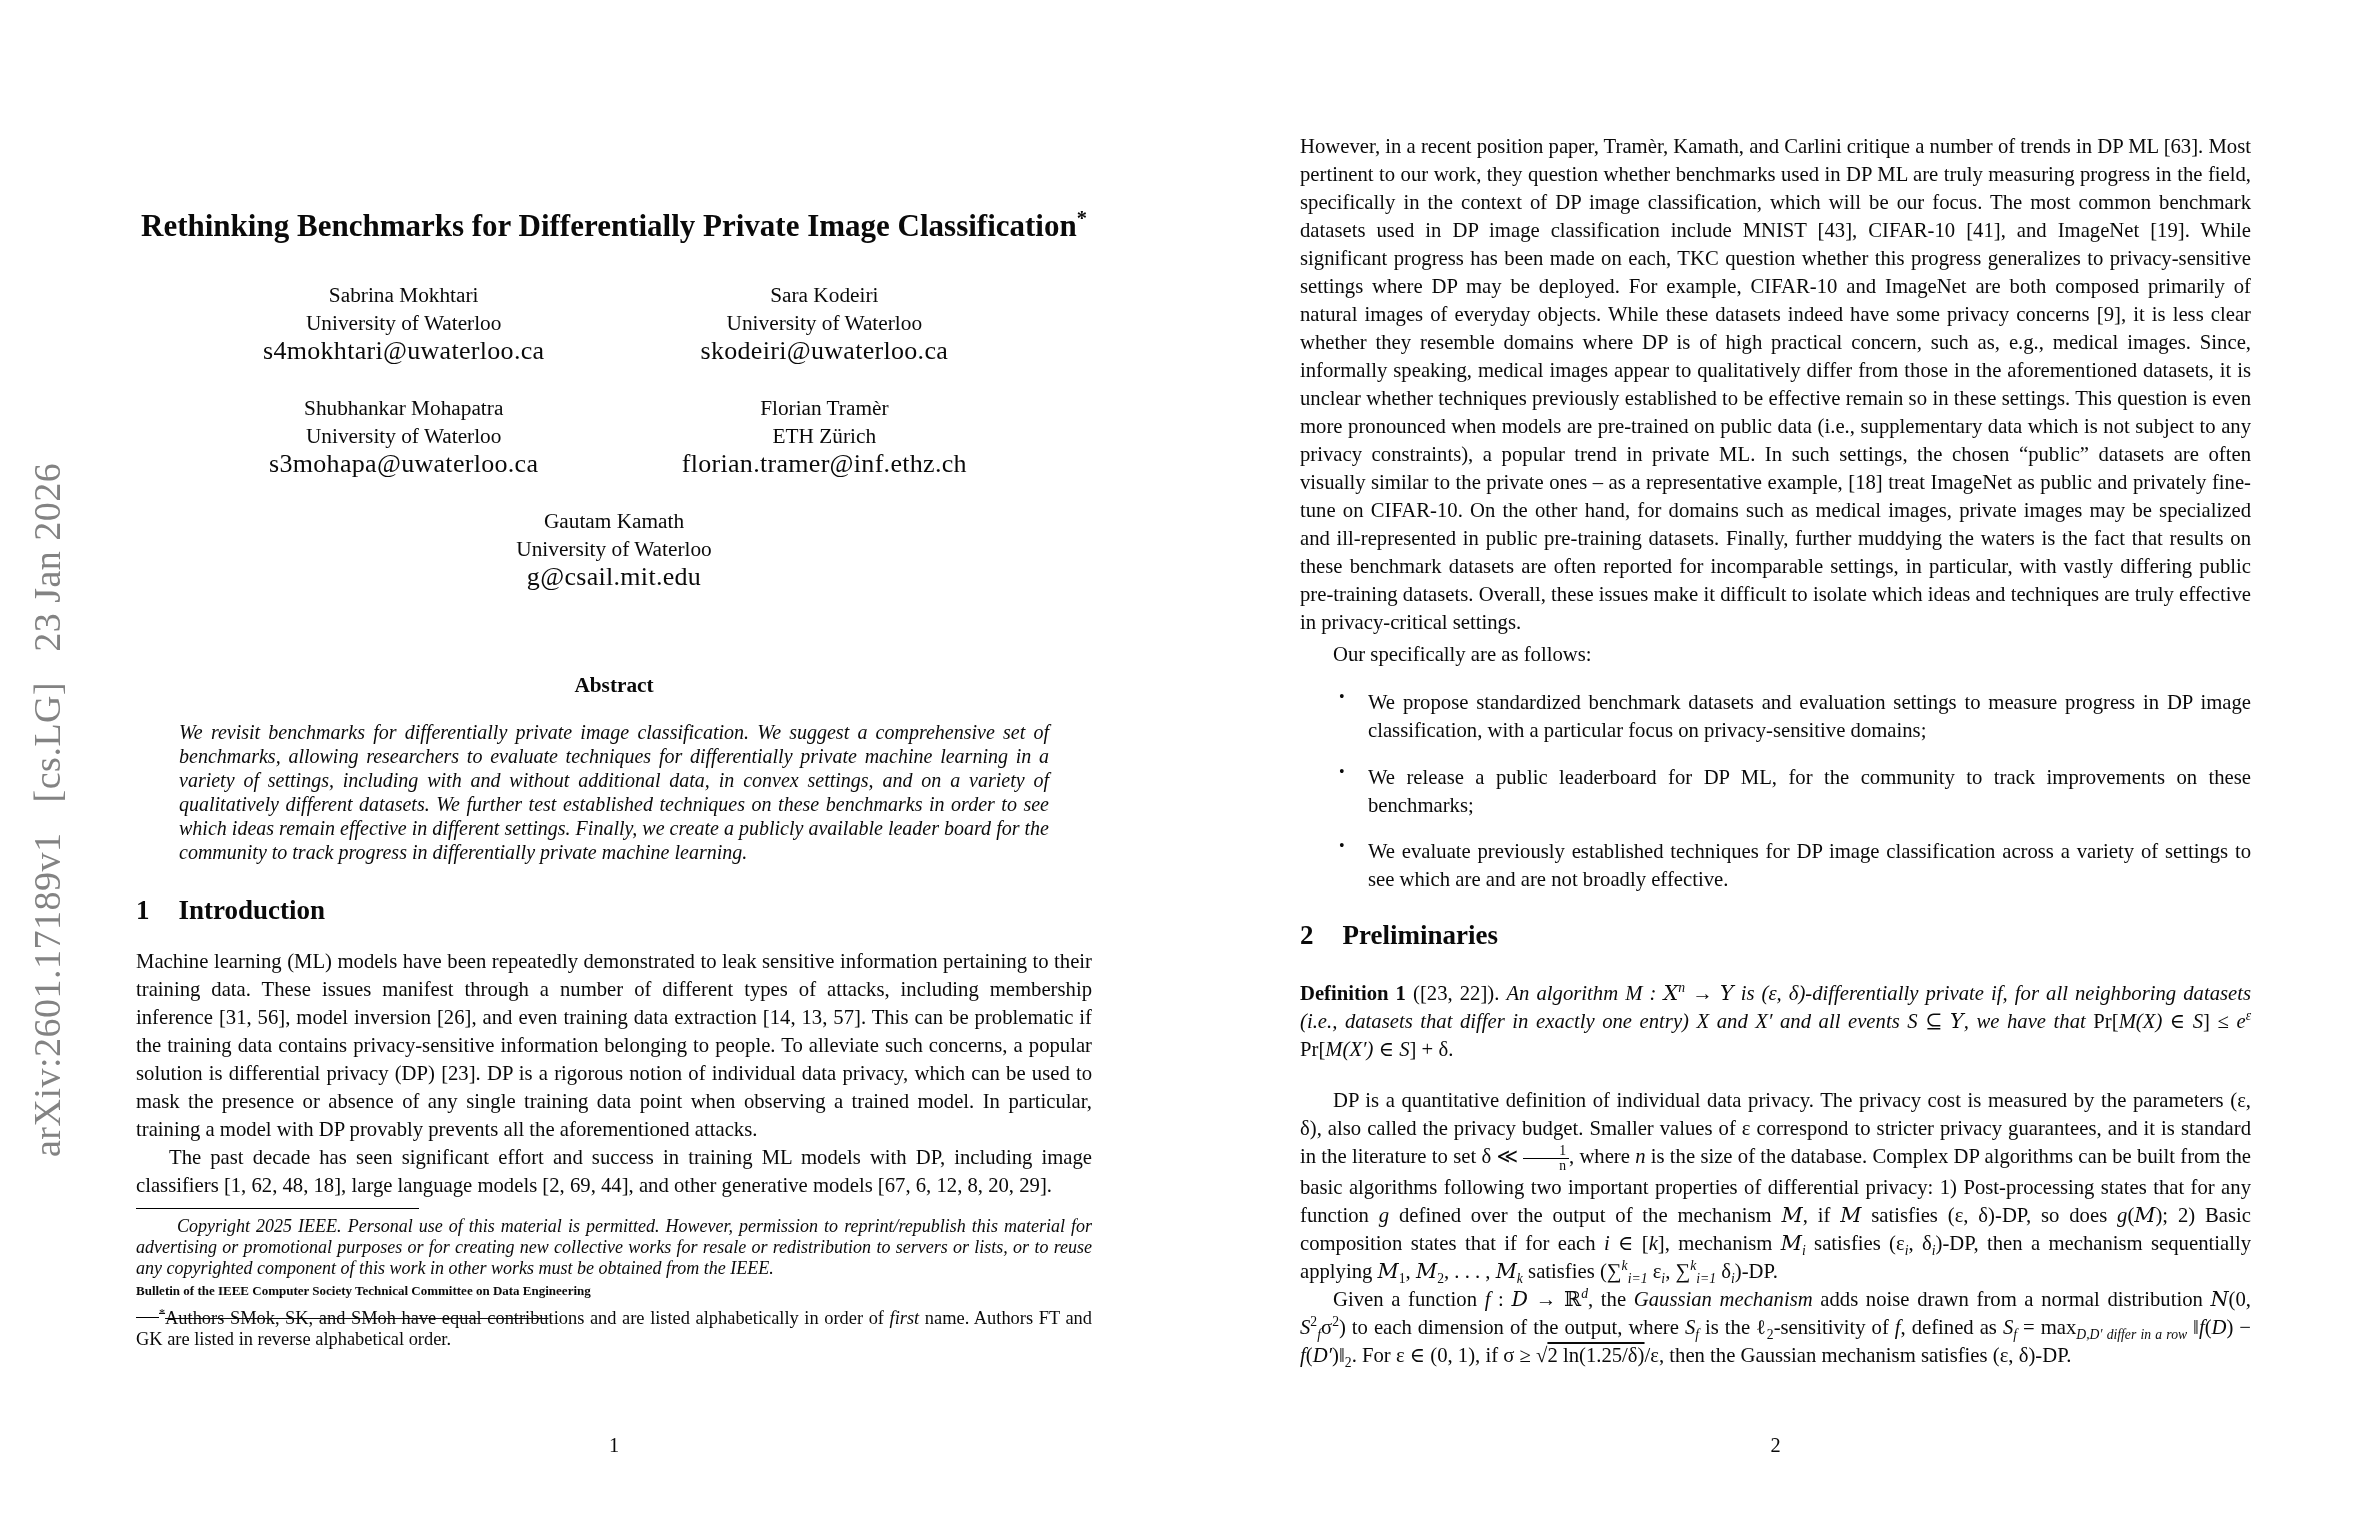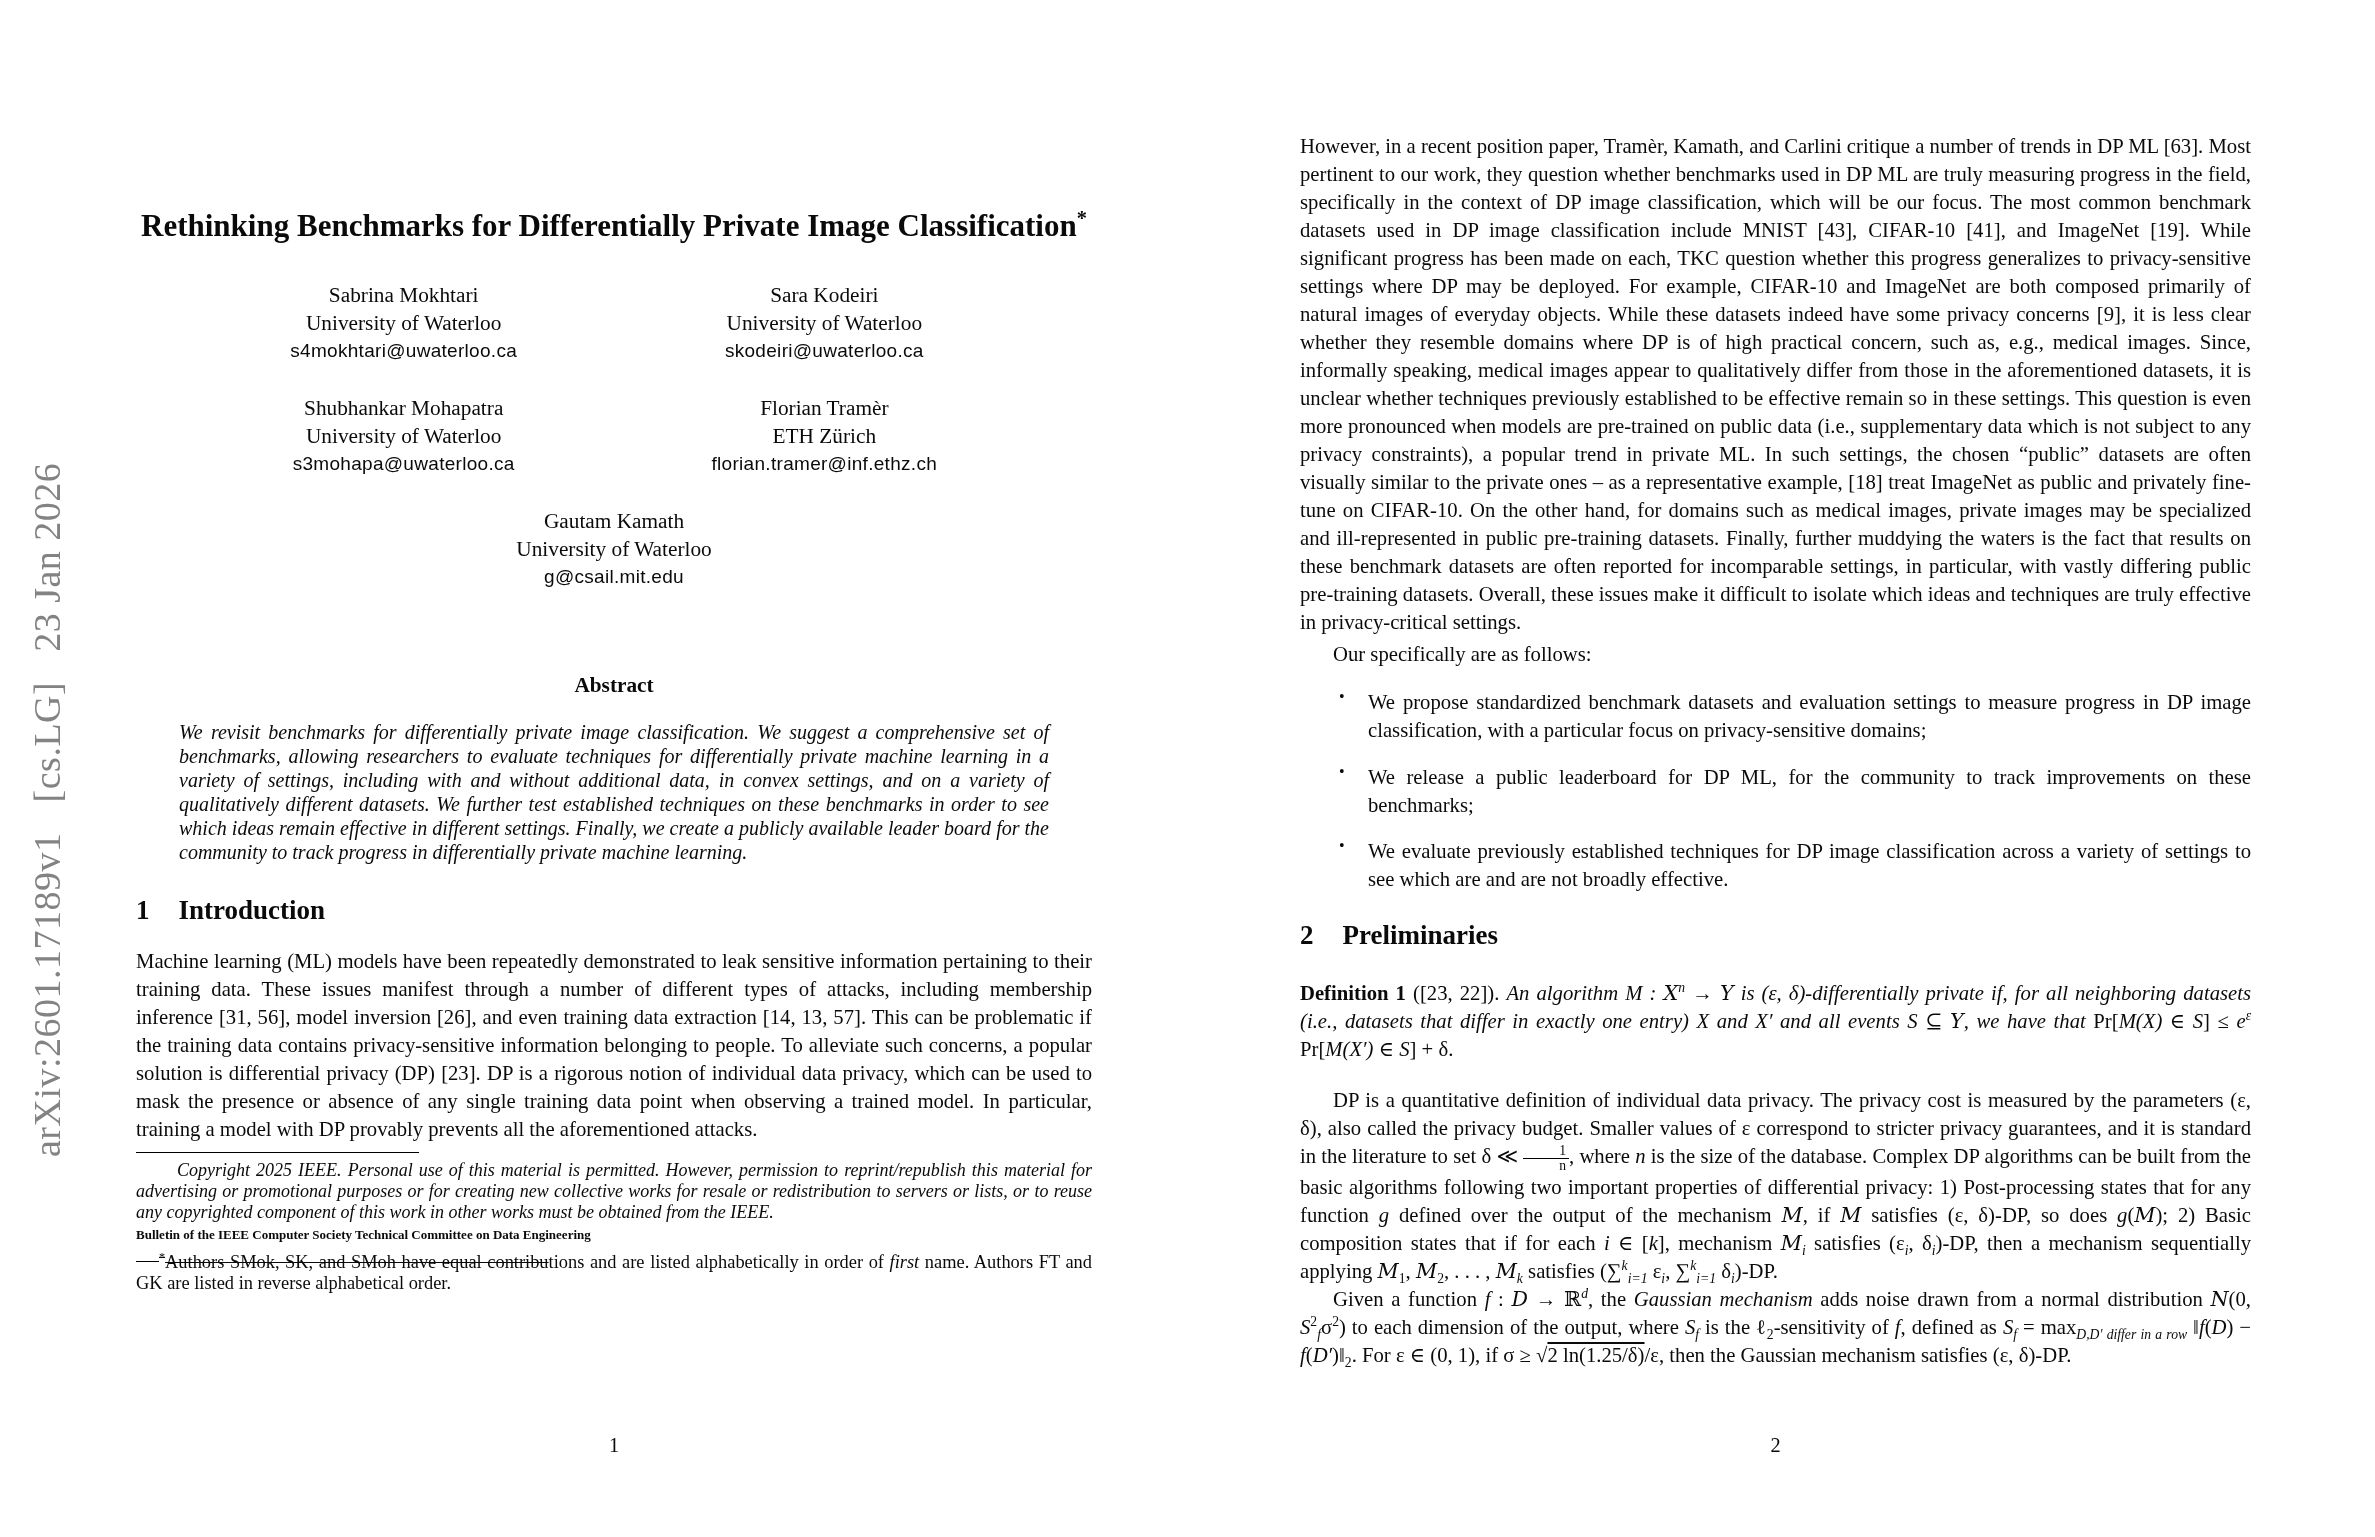--- a/index.html
+++ b/index.html
@@ -32,22 +32,22 @@
     margin:206px 0 16px 0;
     text-align:center;
     font-size:31px;
     font-weight:700;
     line-height:40px;
   }
   .authors{margin-top:35px;}
   .author-row{display:flex;justify-content:center;margin-bottom:29px;}
   .author{width:44%;text-align:center;font-size:21.3px;line-height:28px;}
   .author .email{
-    font-family:Liberation Sans, sans-serif;
-    font-size:19px;
+    font-family:Liberation Serif, serif;
+    font-size:26px;
     letter-spacing:0.3px;
   }
 
   
   .abstract-head{
     margin-top:82px;
     text-align:center;
     font-weight:700;
     font-size:21.3px;
   }
@@ -163,20 +163,21 @@
     </div>
 
     <div class="abstract-head">Abstract</div>
     <div class="abstract-body">We revisit benchmarks for differentially private image classification. We suggest a comprehensive set of benchmarks, allowing researchers to evaluate techniques for differentially private machine learning in a variety of settings, including with and without additional data, in convex settings, and on a variety of qualitatively different datasets. We further test established techniques on these benchmarks in order to see which ideas remain effective in different settings. Finally, we create a publicly available leader board for the community to track progress in differentially private machine learning.</div>
 
     <div class="sec-h" id="sec1">
       <span class="sec-num">1</span><span>Introduction</span>
     </div>
 
     <p class="p">Machine learning (ML) models have been repeatedly demonstrated to leak sensitive information pertaining to their training data. These issues manifest through a number of different types of attacks, including membership inference [31, 56], model inversion [26], and even training data extraction [14, 13, 57]. This can be problematic if the training data contains privacy-sensitive information belonging to people. To alleviate such concerns, a popular solution is differential privacy (DP) [23]. DP is a rigorous notion of individual data privacy, which can be used to mask the presence or absence of any single training data point when observing a trained model. In particular, training a model with DP provably prevents all the aforementioned attacks.</p>
+    <p class="p indent">The past decade has seen significant effort and success in training ML models with DP, including image classifiers [1, 62, 48, 18], large language models [2, 69, 44], and other generative models [67, 6, 12, 8, 20, 29].</p>
 
     <hr class="fnrule">
     <div class="copyright">Copyright 2025 IEEE. Personal use of this material is permitted. However, permission to reprint/republish this material for advertising or promotional purposes or for creating new collective works for resale or redistribution to servers or lists, or to reuse any copyrighted component of this work in other works must be obtained from the IEEE.</div>
     <div class="bulletin">Bulletin of the IEEE Computer Society Technical Committee on Data Engineering</div>
     <div class="footnote"><span class="fn-lead"></span><span><span class="rn-sup rn-strike">*</span><span class="rn-strike">Authors SMok, SK, and SMoh have equal contribu</span><span>tions and are listed alphabetically in order of </span><span class="rn-i">first</span><span> name. Authors FT and GK are listed in reverse alphabetical order.</span></span></div>
 
     <div class="pagenum">1</div>
   </div>
 
   <div class="page" id="page2">

